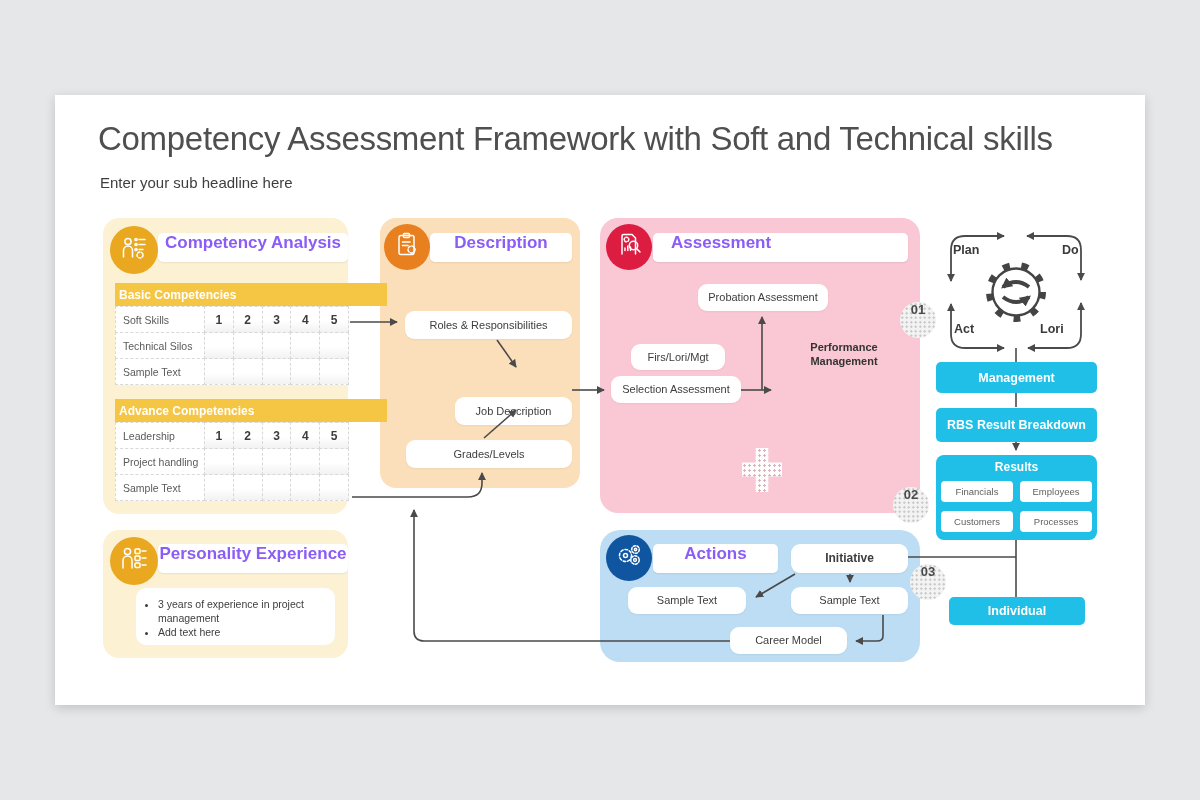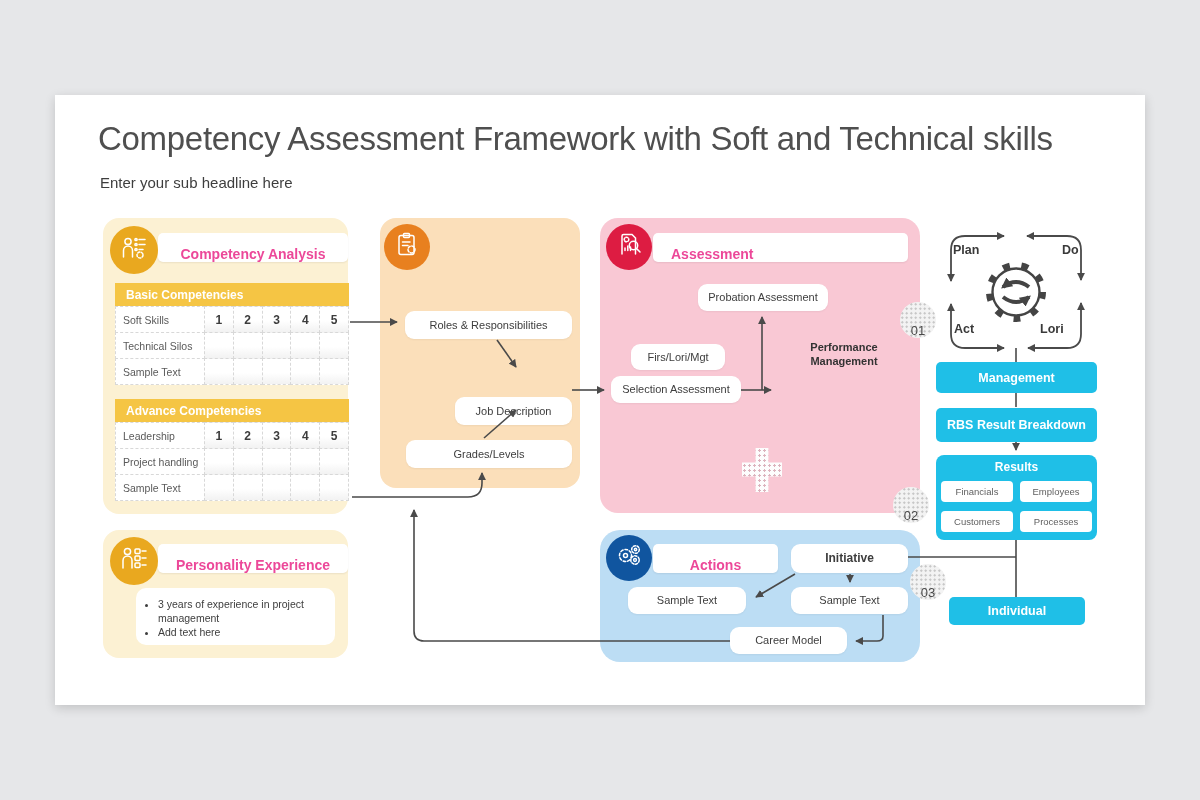--- a/index.html
+++ b/index.html
@@ -2,40 +2,40 @@
 <html><head>
 <meta charset="utf-8">
 <style>
   html,body{margin:0;padding:0;background:#e6e7e9;font-family:"Liberation Sans",sans-serif;}
   #stage{position:relative;width:1200px;height:800px;overflow:hidden;background:#e6e7e9;}
   #slide{position:absolute;left:55px;top:95px;width:1090px;height:610px;background:#ffffff;box-shadow:0 3px 10px rgba(0,0,0,.16);}
   .title{position:absolute;left:98px;top:120px;width:1010px;font-size:33px;color:#4f4f4f;letter-spacing:-.3px;}
   .subtitle{position:absolute;left:100px;top:174px;font-size:15px;color:#3e3e3e;}
   .panel{position:absolute;border-radius:16px;}
   .circle{position:absolute;border-radius:50%;display:flex;align-items:center;justify-content:center;z-index:6;}
-  .hdr{position:absolute;background:#fff;border-radius:5px;display:flex;align-items:flex-end;justify-content:center;
-       font-weight:700;font-size:14px;color:#ec4899;box-shadow:0 1px 2px rgba(0,0,0,.07);z-index:5;}
+  .hdr{position:absolute;background:#fff;border-radius:5px;display:flex;align-items:flex-start;justify-content:center;
+       font-weight:700;font-size:17px;color:#8b5cf6;box-shadow:0 1px 2px rgba(0,0,0,.07);z-index:5;}
   .wbox{position:absolute;background:#fff;border-radius:9px;display:flex;align-items:center;justify-content:center;
         font-size:11px;color:#3d3d3d;text-align:center;box-shadow:0 1px 2px rgba(0,0,0,.05);box-sizing:border-box;z-index:4;line-height:1.15;}
   .bold{font-weight:700;}
-  .catbar{position:absolute;width:234px;height:23px;background:#F5C544;color:#fff;font-weight:700;font-size:12px;
-          display:flex;align-items:center;padding-left:11px;box-sizing:border-box;z-index:4;}
+  .catbar{position:absolute;width:272px;height:23px;background:#F5C544;color:#fff;font-weight:700;font-size:12px;
+          display:flex;align-items:center;padding-left:4px;box-sizing:border-box;z-index:4;}
   .ctable{position:absolute;width:234px;z-index:4;}
   .trow{display:grid;grid-template-columns:90px repeat(5,1fr);height:26px;}
   .tlabel{border:1px dashed #d8d8d8;background:#fff;font-size:10.5px;color:#5a5a5a;display:flex;align-items:center;
           padding-left:7px;margin:0 0 -1px -0px;}
   .tcell{border:1px dashed #d8d8d8;background:linear-gradient(#ffffff 55%,#f2f2f2);display:flex;align-items:center;
          justify-content:center;font-weight:700;font-size:12px;color:#3c3c3c;margin:0 0 -1px -1px;}
   .cyan{position:absolute;background:#1FBFE7;border-radius:5px;color:#fff;font-weight:700;font-size:12.5px;
         display:flex;align-items:center;justify-content:center;z-index:4;text-align:center;}
   .citem{position:absolute;background:#fff;border-radius:4px;font-size:9.5px;color:#5f5f5f;display:flex;
          align-items:center;justify-content:center;z-index:5;}
   .pdca-label{position:absolute;font-weight:700;font-size:12.5px;color:#3a3a3a;z-index:12;}
-  .badge{position:absolute;width:36px;height:36px;border-radius:50%;z-index:11;display:flex;align-items:flex-end;justify-content:center;
-         font-weight:400;font-size:13px;color:#4a4a4a;background-color:#f3f3f3;
+  .badge{position:absolute;width:36px;height:36px;border-radius:50%;z-index:11;display:flex;align-items:flex-start;justify-content:center;
+         font-weight:700;font-size:13px;color:#4a4a4a;background-color:#f3f3f3;
          background-image:radial-gradient(#c3c3c3 .9px,transparent 1.1px);background-size:4.5px 4.5px;}
   .cross{position:absolute;left:742px;top:448px;width:40px;height:44px;z-index:4;background-color:#fdfdfd;
          background-image:radial-gradient(#dcb3bd 1px,transparent 1.2px);background-size:5px 5px;
          clip-path:polygon(34% 0,66% 0,66% 33%,100% 33%,100% 65%,66% 65%,66% 100%,34% 100%,34% 65%,0 65%,0 33%,34% 33%);}
   .bullets{position:absolute;left:136px;top:588px;width:199px;height:57px;background:#fff;border-radius:10px;z-index:4;box-sizing:border-box;}
   .bullets ul{margin:9px 0 0 0;padding-left:22px;}
   .bullets li{font-size:10.5px;color:#3d3d3d;line-height:1.35;}
   svg.overlay{position:absolute;left:0;top:0;z-index:9;pointer-events:none;}
 </style>
 </head>
@@ -144,20 +144,23 @@
     </span>
   </div>
   <div class="bullets">
     <ul>
       <li>3 years of experience in project management</li>
       <li>Add text here</li>
     </ul>
   </div>
 
   <div class="panel" style="left:380px;top:218px;width:200px;height:270px;background:#FBDFBA;"></div>
+  <div class="hdr" style="left:430px;top:233px;width:142px;height:29px;">
+    <span>Description</span>
+  </div>
   <div class="circle" style="left:384px;top:224px;width:46px;height:46px;background:#E8801F;">
     <span>
       <svg width="28" height="28" viewBox="0 0 28 28" fill="none" stroke="#fff" stroke-width="1.5" stroke-linecap="round">
         <rect x="6" y="4.5" width="15" height="19" rx="2"></rect>
         <rect x="10.5" y="2.5" width="6" height="4" rx="1"></rect>
         <path d="M9.5 11 H17"></path>
           <path d="M9.5 14.5 H15"></path>
         <circle cx="18.5" cy="18.5" r="3.5" stroke-dasharray="2.4 1.7"></circle>
       </svg>
     </span>

